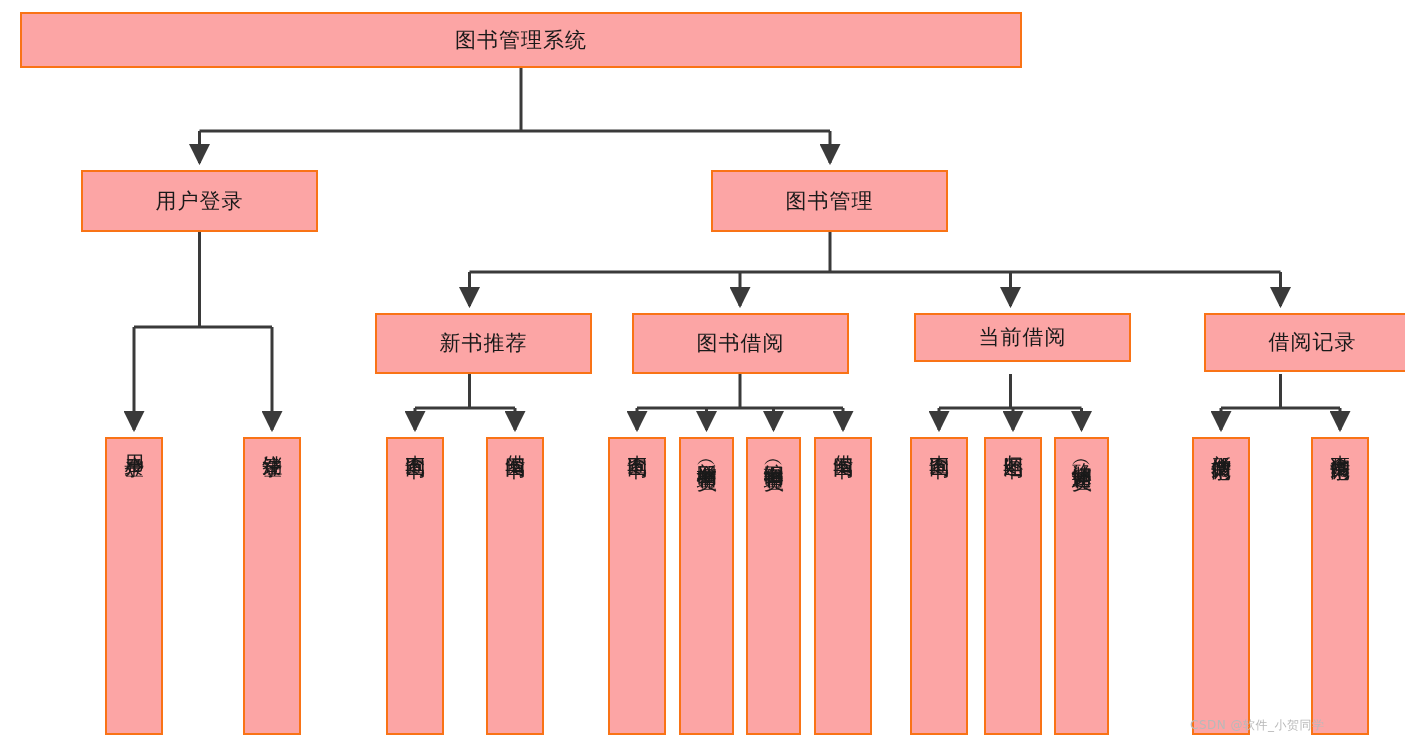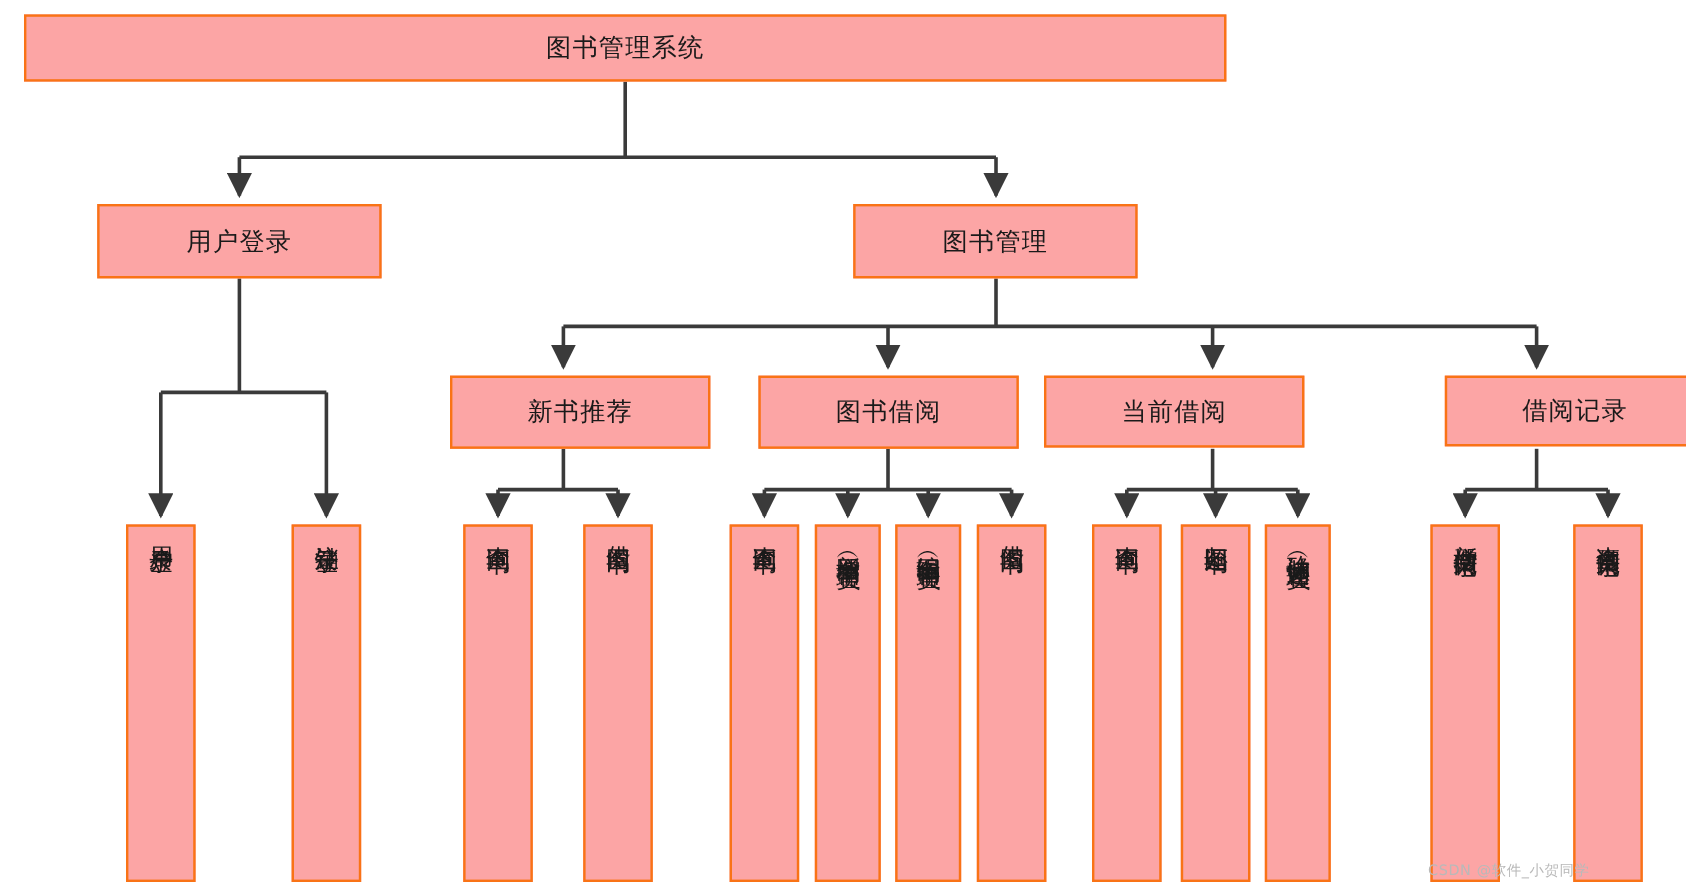--- a/index.html
+++ b/index.html
@@ -136,21 +136,21 @@
   <div class="node h" style="left:711px; top:170px; width:237px; height:62px;">
     <span>图书管理</span>
   </div>
 
   <div class="node h" style="left:375px; top:313px; width:217px; height:61px;">
     <span>新书推荐</span>
   </div>
   <div class="node h" style="left:632px; top:313px; width:217px; height:61px;">
     <span>图书借阅</span>
   </div>
-  <div class="node h" style="left:870px; top:313px; width:217px; height:60px;">
+  <div class="node h" style="left:914px; top:313px; width:217px; height:49px;">
     <span>当前借阅</span>
   </div>
   <div class="node h" style="left:1204px; top:313px; width:217px; height:59px;">
     <span>借阅记录</span>
   </div>
 
   <div class="node v mid" style="left:105px; top:437px; width:58px; height:298px;">
     <span>用户登录</span>
   </div>
   <div class="node v mid" style="left:243px; top:437px; width:58px; height:298px;">

